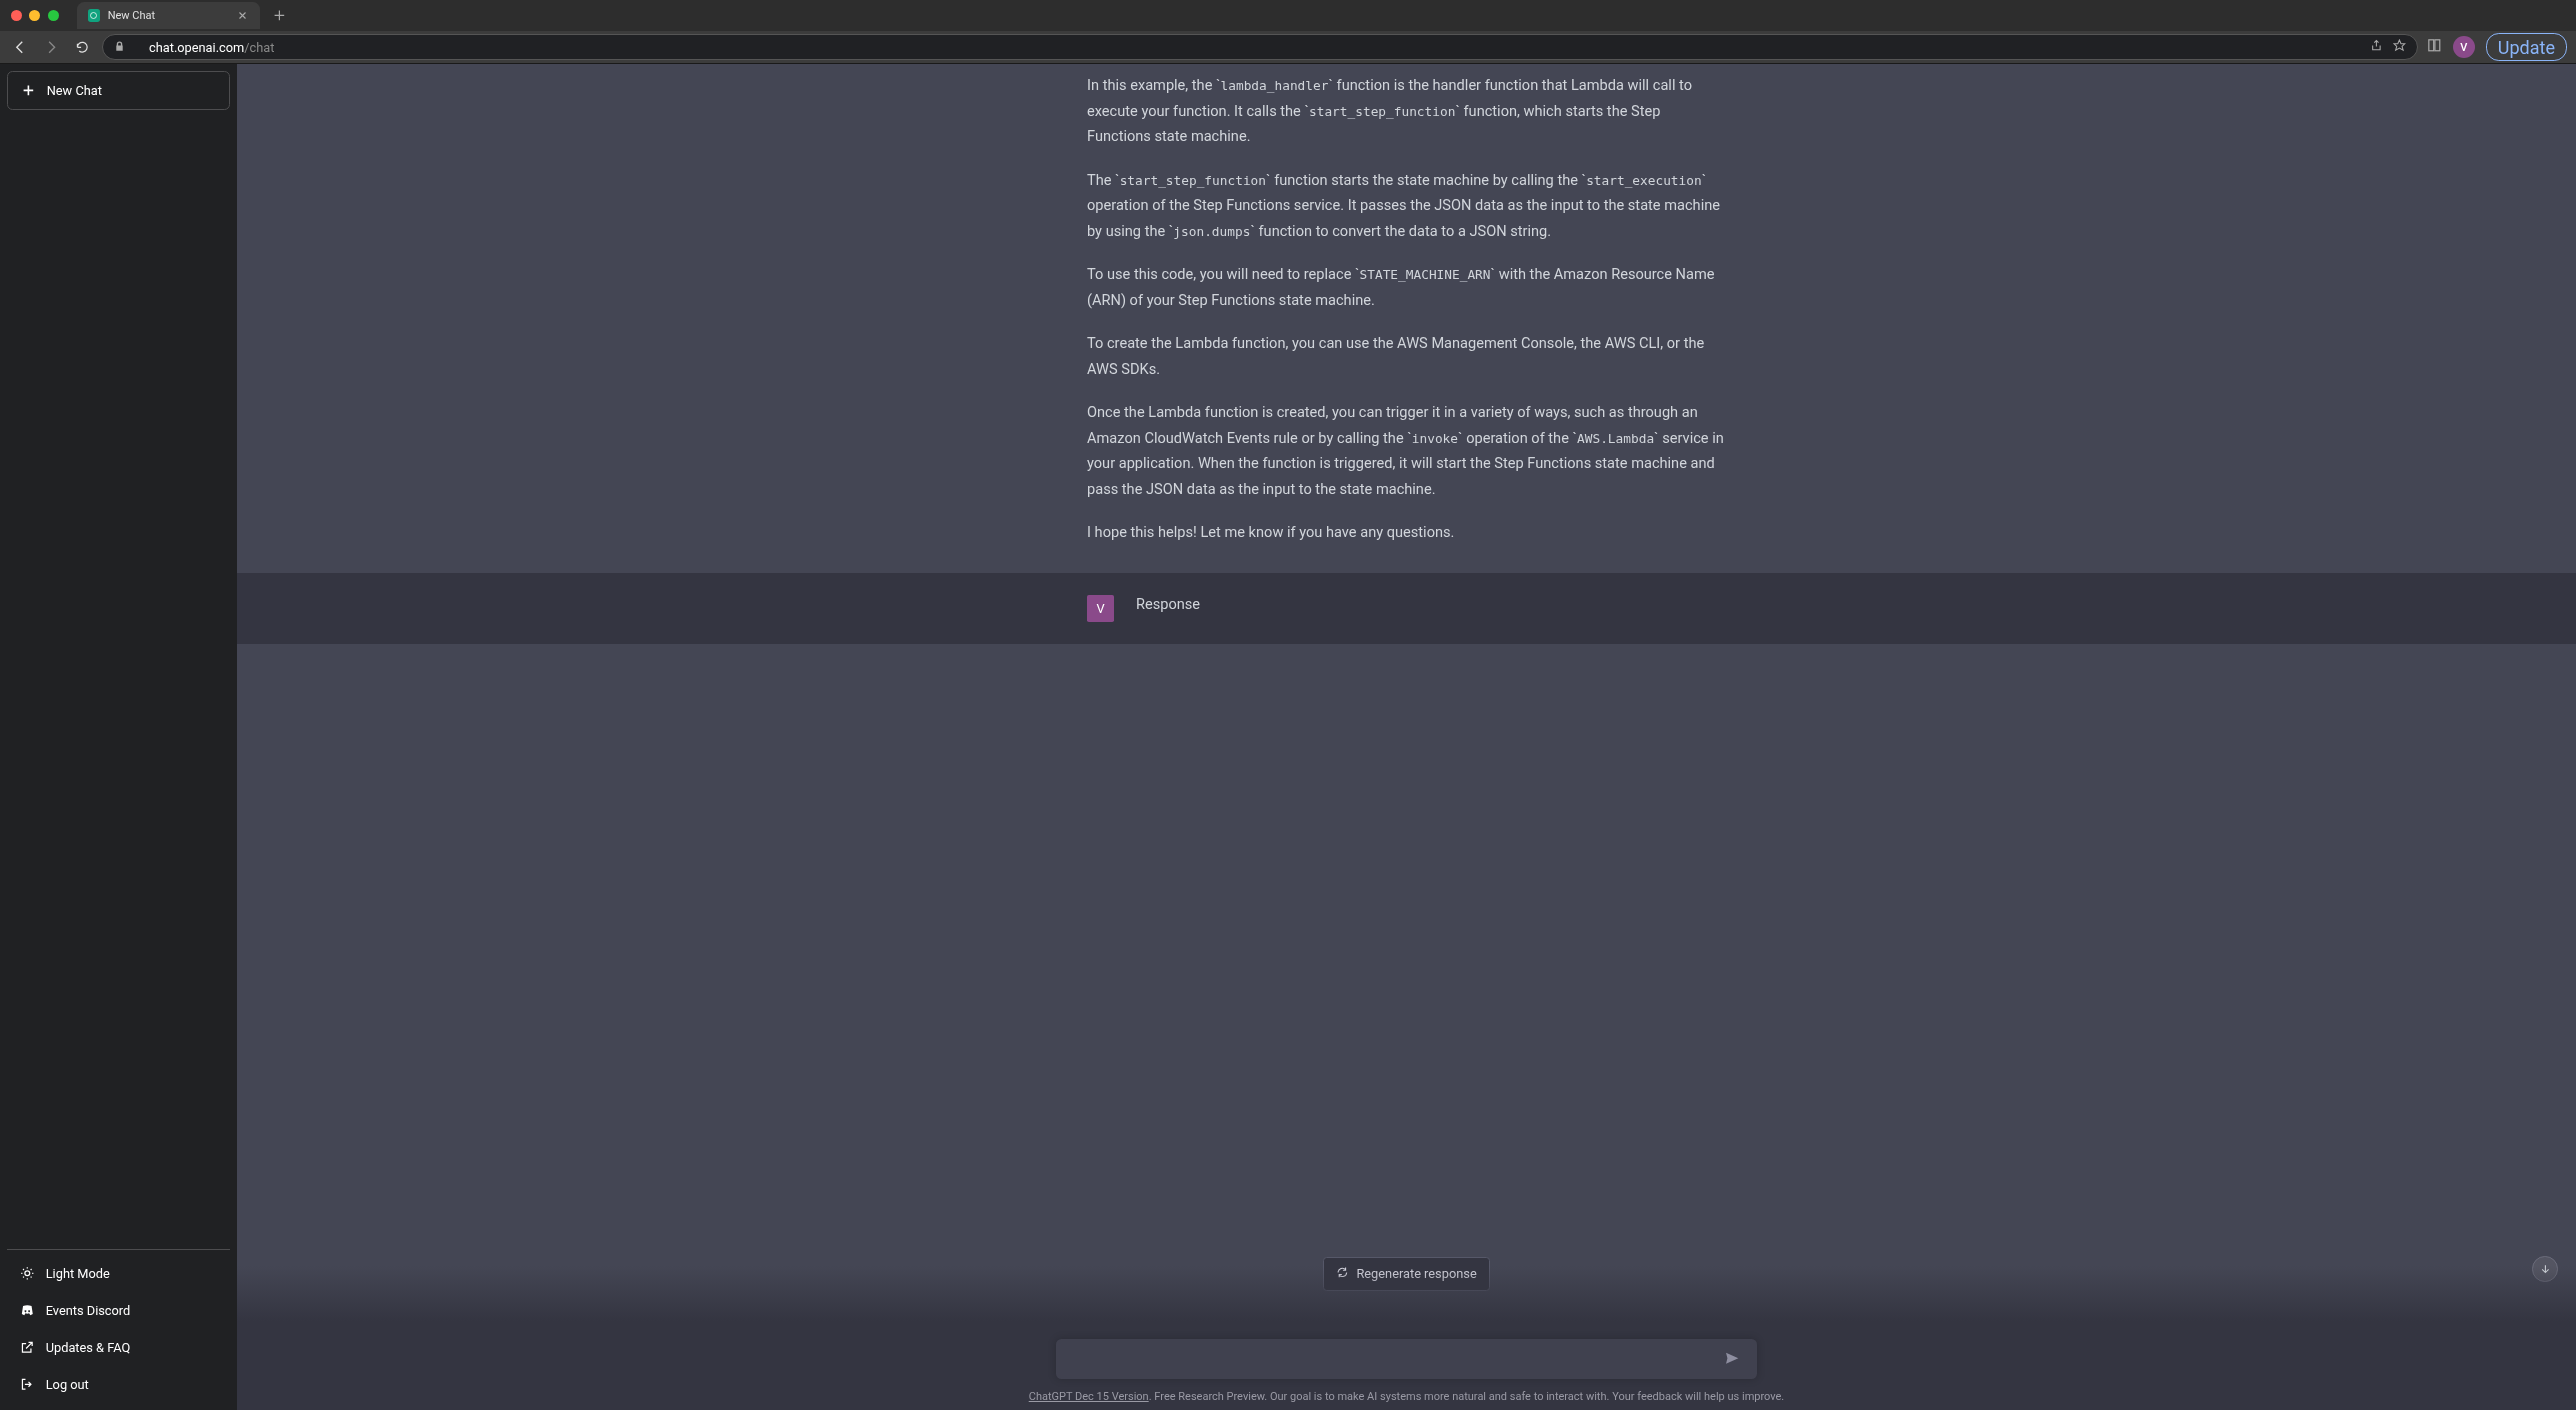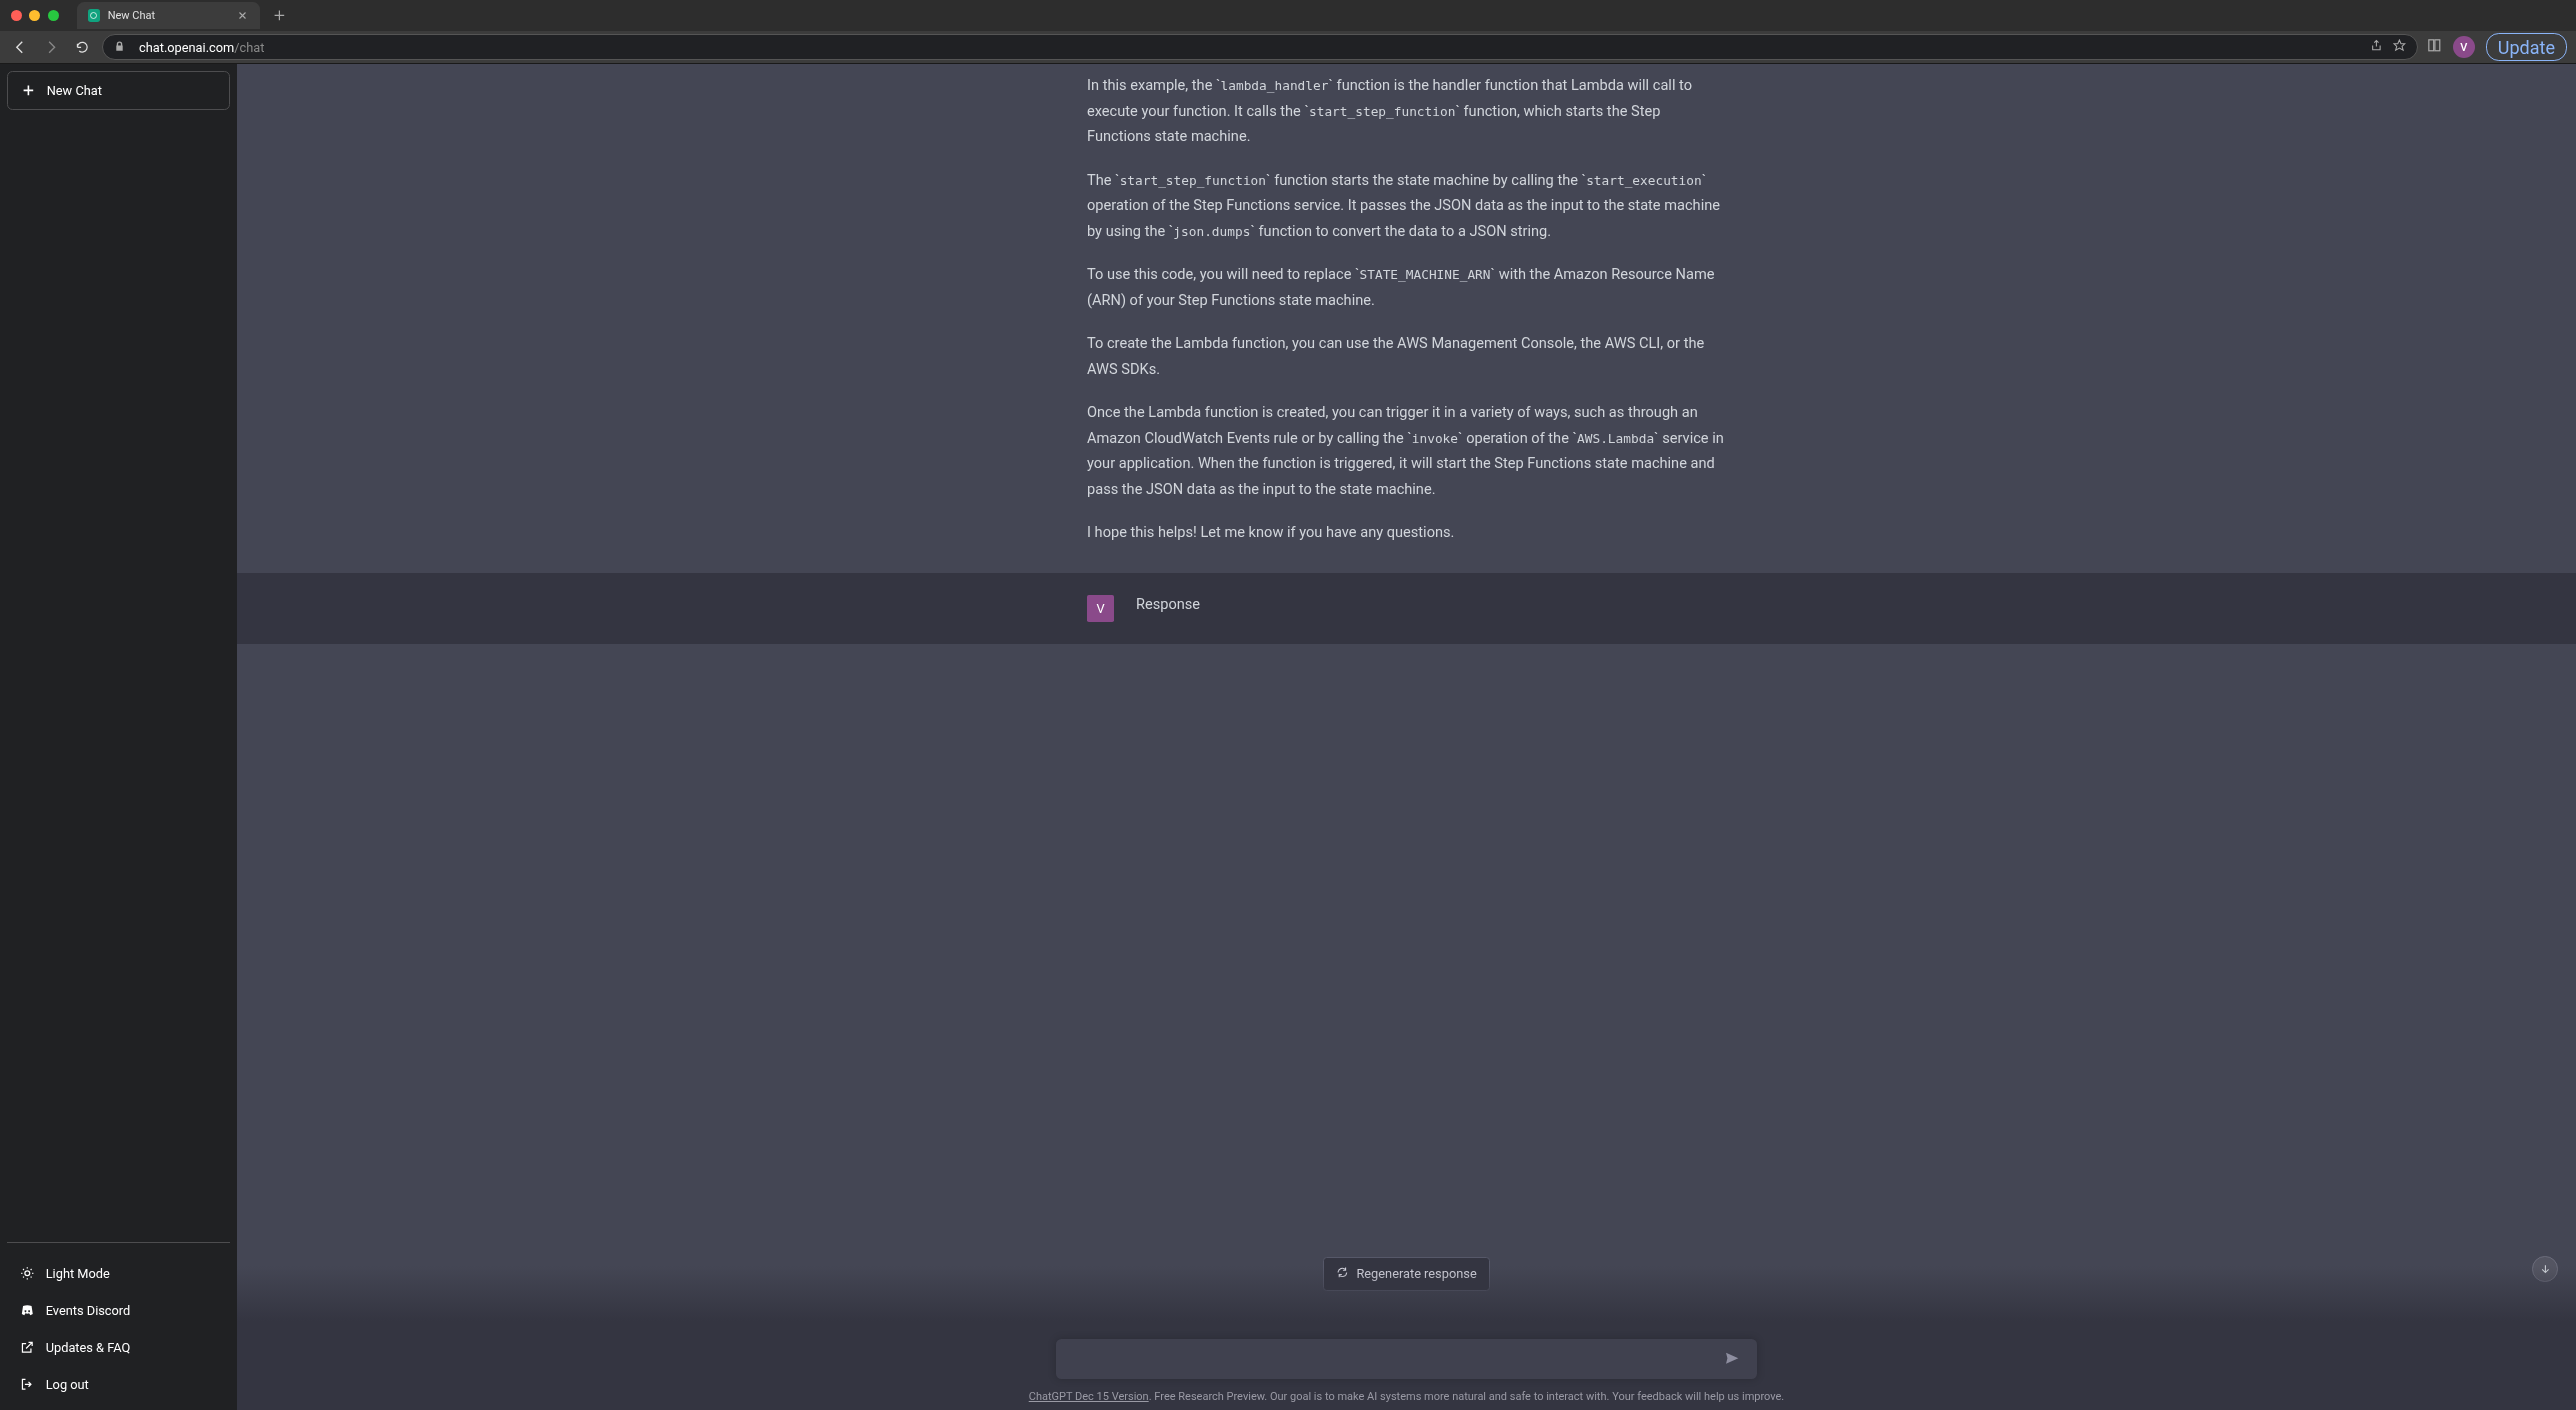--- a/index.html
+++ b/index.html
@@ -103,21 +103,21 @@
     .nav-btn.active { color: #e0e0e0; }
     .url-field {
       flex: 1;
       background: #202124;
       border: 0.9px solid #555;
       border-radius: 16.4px;
       height: 25.6px;
       display: flex;
       align-items: center;
       padding: 0 11px;
-      gap: 14px;
+      gap: 24px;
       font-size: 12.8px;
       color: #e0e0e0;
     }
     .url-text { flex: 1; }
     .url-domain { color: #fff; }
     .url-path { color: #888; }
     .url-icons {
       display: flex;
       gap: 11px;
       color: #aaa;
@@ -166,21 +166,21 @@
       display: flex;
       align-items: center;
       gap: 11px;
       color: #fff;
       font-size: 12.8px;
       cursor: pointer;
     }
     .sidebar-spacer { flex: 1; }
     .sidebar-footer {
       border-top: 0.9px solid #4d4d4f;
-      padding-top: 12px;
+      padding-top: 5px;
     }
     .sidebar-item {
       padding: 11px 12.8px;
       display: flex;
       align-items: center;
       gap: 11px;
       color: #fff;
       font-size: 12.8px;
       border-radius: 5.5px;
       cursor: pointer;

